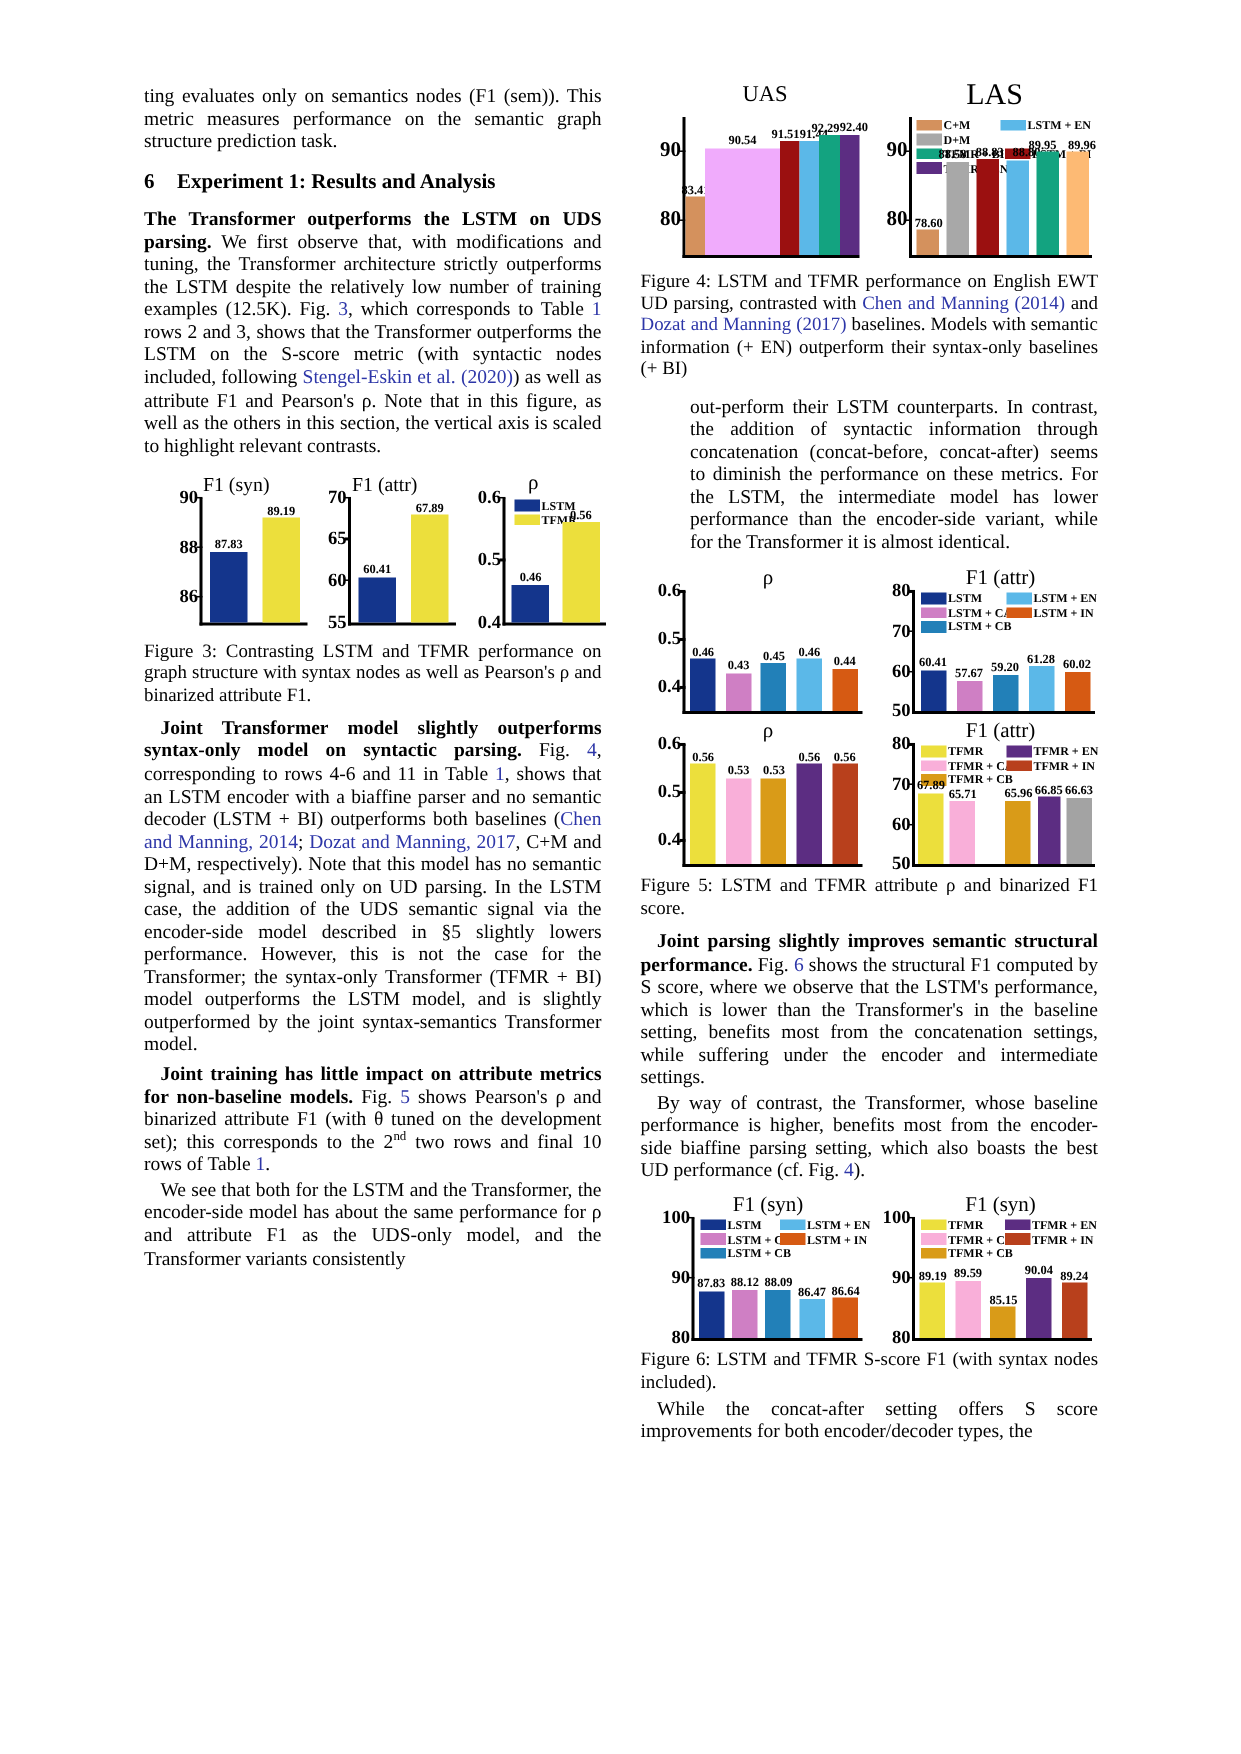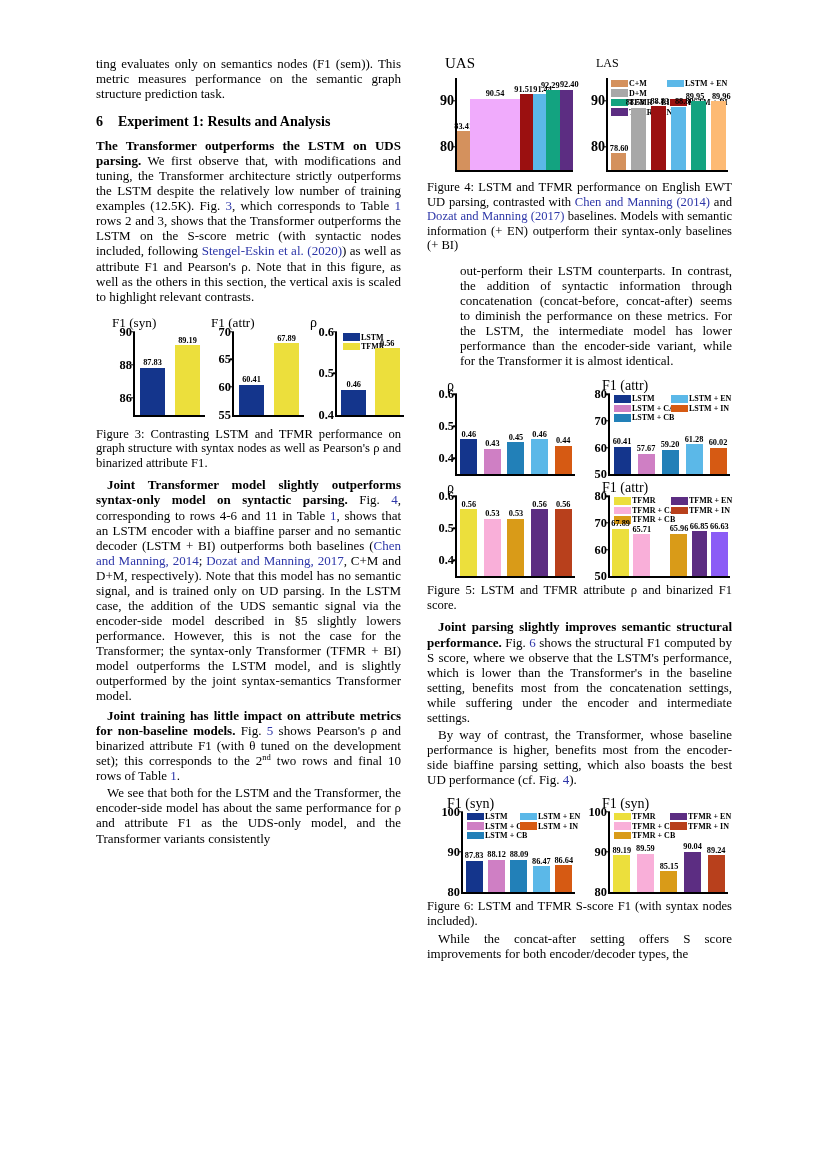--- a/index.html
+++ b/index.html
@@ -42,21 +42,21 @@
     margin:6px 0 0 0;
   }
   sup{font-size:8.6px;vertical-align:super;line-height:0;}
 
   
   .figbox{width:100%;}
   .chartrow{display:flex;align-items:flex-end;}
   .chart{position:relative;}
   .chart .ttl{
     position:absolute;left:0;right:0;top:-1px;
-    text-align:left;font-size:13.2px;line-height:13px;
+    text-align:center;font-size:13.2px;line-height:13px;
   }
   .ylab{
     position:absolute;right:100%;
     transform:translateY(-50%);
     font-size:12.4px;
     padding-right:3px;
     white-space:nowrap;
     font-weight:bold;
   }
   .tick{
@@ -227,21 +227,21 @@
                     <span class="v" style="left:30%;">92.29</span>
                   </div>
                 <div class="bar" style="width:15px;height:87.0%;background:#5c2d82;">
                     <span class="v" style="left:72%;">92.40</span>
                   </div>
               </div>
             </div>
           </div>
 
           <div class="chart" style="width:152px;height:118px;margin-left:3px;">
-            <div class="ttl" style="font-size:12px;left:18px;">LAS</div>
+            <div class="ttl" style="font-size:20px;left:18px;">LAS</div>
             <div class="plot" style="position:absolute;left:28px;top:20px;width:120px;height:92px;">
               <div class="ylab" style="top:25%;font-size:14px;">90</div>
               <div class="tick" style="top:25%;"></div>
               <div class="ylab" style="top:75%;font-size:14px;">80</div>
               <div class="tick" style="top:75%;"></div>
               <div class="legend" style="top:1px;left:3px;width:116px;">
                 <div class="lgi" style="width:55px;">
                     <span class="sw" style="background:#d4915d;"></span>
                     <span>C+M</span>
                   </div>
@@ -450,21 +450,21 @@
                   </div>
                 <div class="bar" style="width:17px;height:52.4%;background:#f9afd9;">
                     <span class="v">65.71</span>
                   </div>
                 <div class="bar" style="width:17px;height:53.2%;background:#d99b18;margin-left:16px;">
                     <span class="v">65.96</span>
                   </div>
                 <div class="bar" style="width:15px;height:56.2%;background:#5c2d82;">
                     <span class="v">66.85</span>
                   </div>
-                <div class="bar" style="width:17px;height:55.4%;background:#8b5cf6;">
+                <div class="bar" style="width:17px;height:55.4%;background:#a3a3a3;">
                     <span class="v">66.63</span>
                   </div>
               </div>
             </div>
           </div>
         </div>
 
         <p class="caption" style="margin-top:3px;">Figure 5: LSTM and TFMR attribute ρ and binarized F1 score.</p>
       </div>
 

